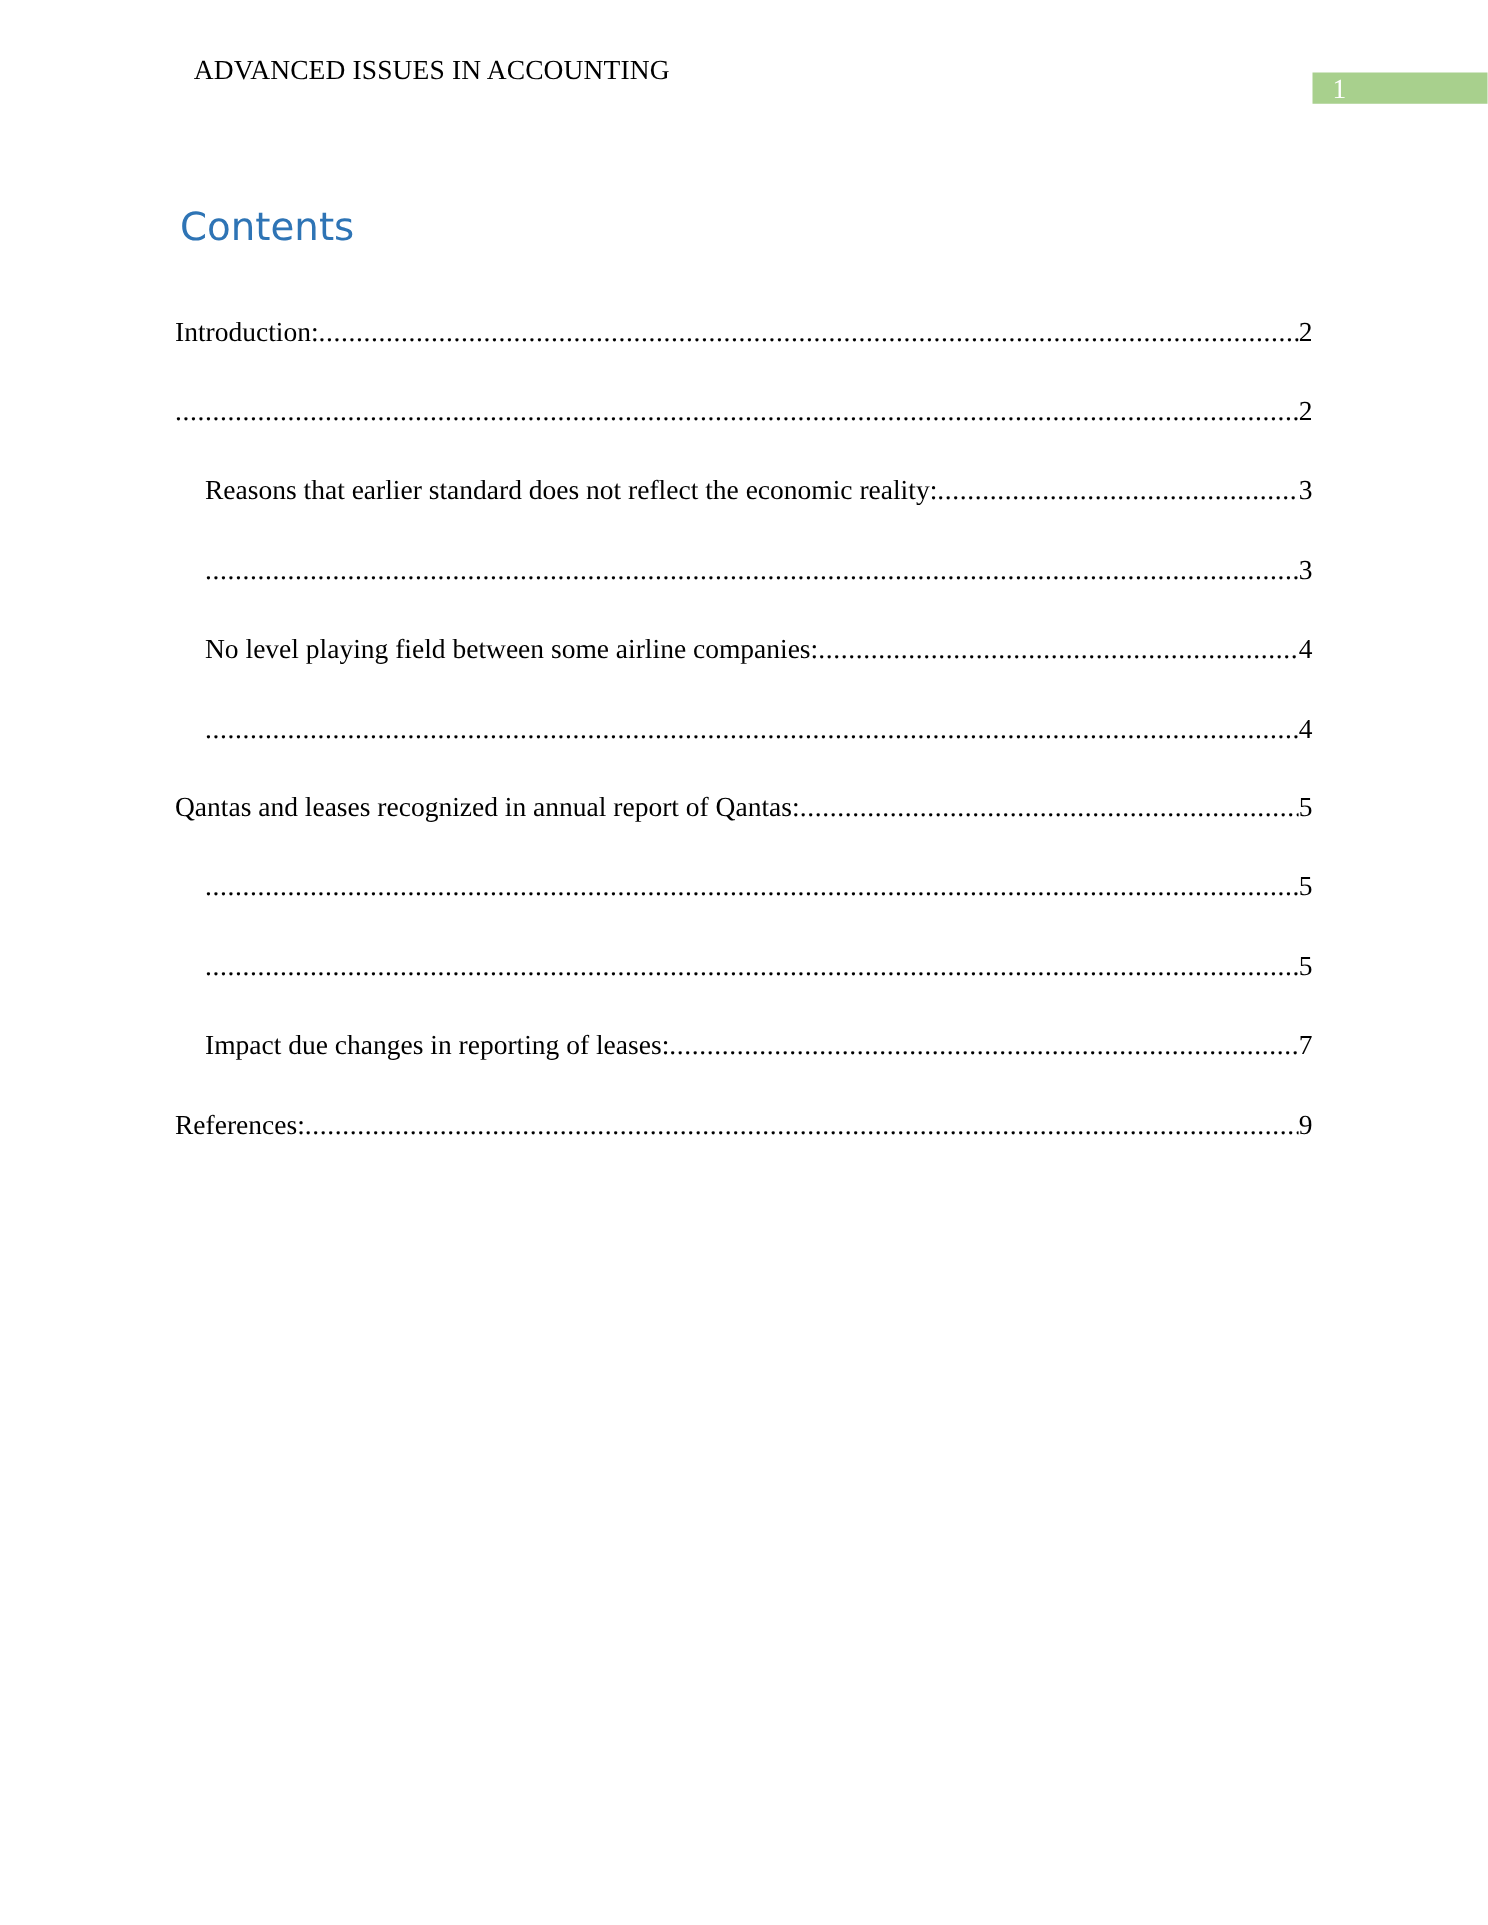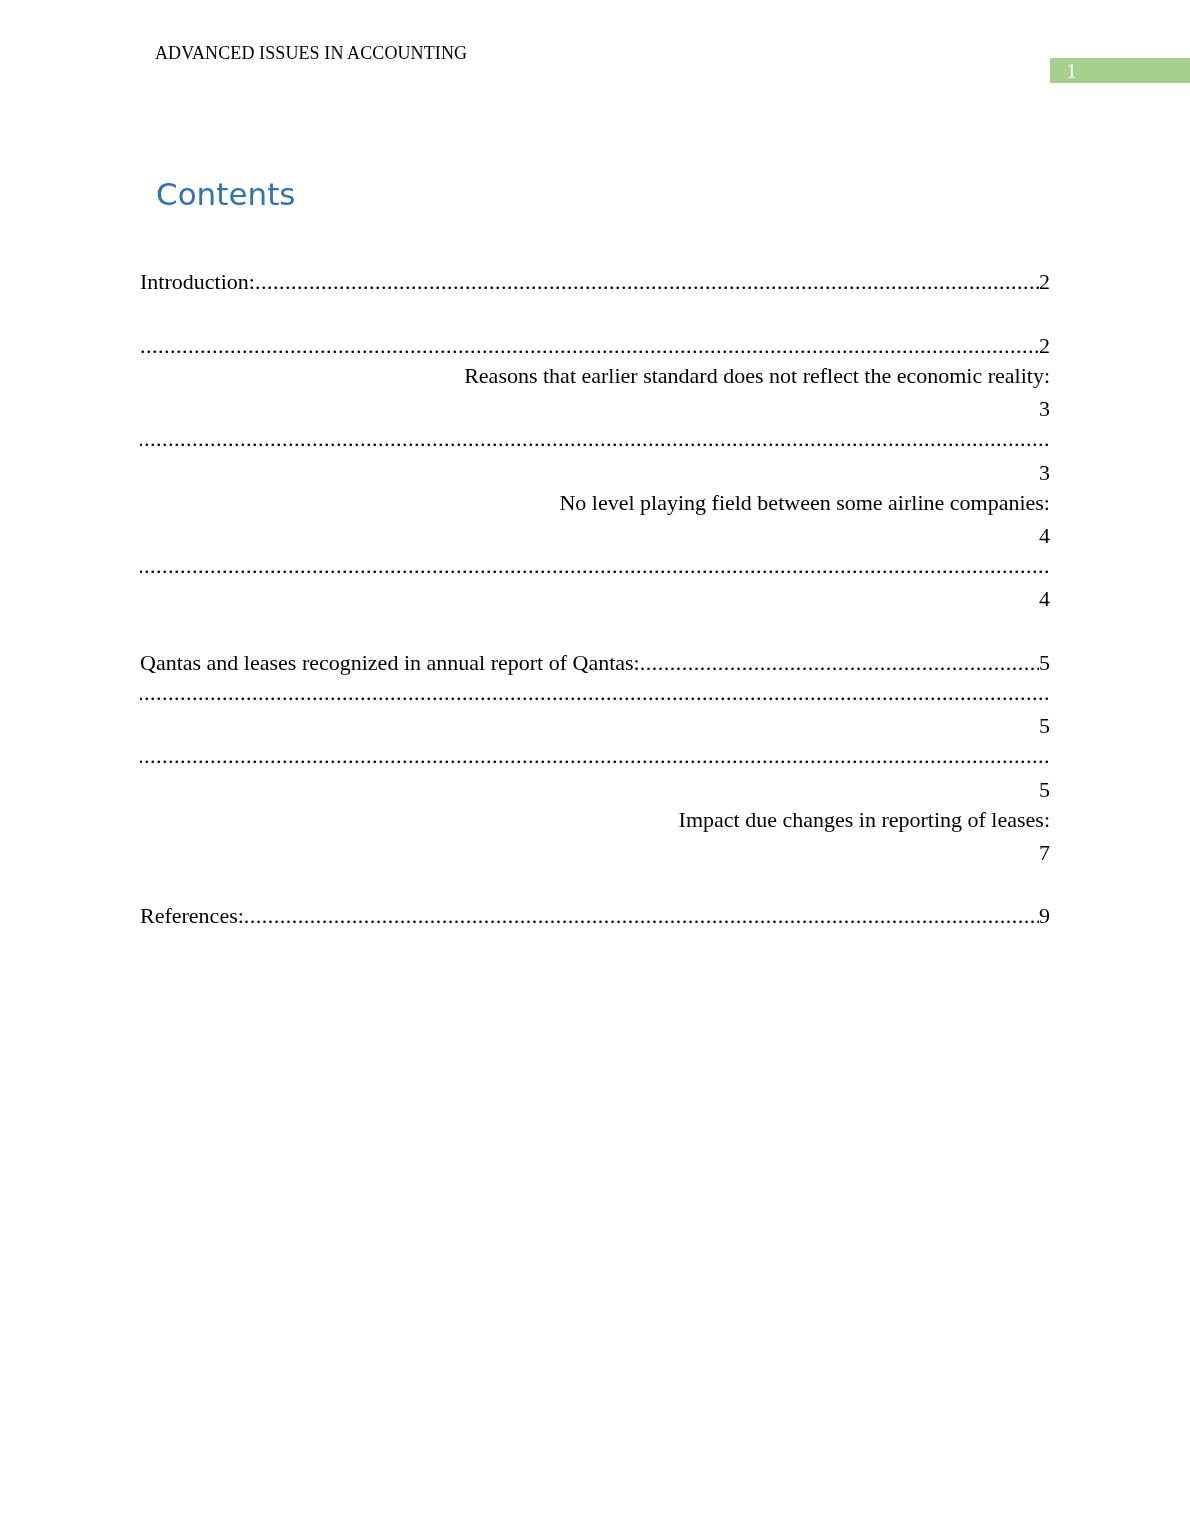--- a/index.html
+++ b/index.html
@@ -12,21 +12,21 @@
       height: 1540px;
       position: relative;
       overflow: hidden;
       font-family: "Liberation Serif", serif;
       color: #000000;
     }
     .running-header {
       position: absolute;
       left: 155px;
       top: 43px;
-      font-size: 18px;
+      font-size: 22px;
       letter-spacing: 0.1px;
       white-space: nowrap;
     }
     .page-number-bar {
       position: absolute;
       left: 1050px;
       top: 58px;
       width: 140px;
       height: 25px;
       background: #a8d08d;
@@ -39,43 +39,42 @@
       line-height: 25px;
       color: #ffffff;
     }
     .toc-title {
       position: absolute;
       left: 140px;
       top: 160px;
       font-family: "DejaVu Sans", sans-serif;
       font-size: 31px;
       color: #2e74b5;
-      margin: 16px;
+      margin: 4px;
       font-weight: normal;
     }
     .toc {
       position: absolute;
       left: 140px;
       top: 234px;
       width: 910px;
     }
     .toc-entry {
       position: relative;
       height: 63.4px;
       display: flex;
-      align-items: flex-end;
+      align-items: center;
       font-size: 22px;
       line-height: 30px;
       white-space: nowrap;
       overflow: hidden;
       cursor: pointer;
     }
     .toc-entry.level-2 {
       padding-left: 24px;
-      flex-direction: column;
     }
     .toc-label {
       flex: 0 0 auto;
       background: #ffffff;
       position: relative;
       z-index: 1;
     }
     .toc-leader {
       flex: 1 1 auto;
       overflow: hidden;

